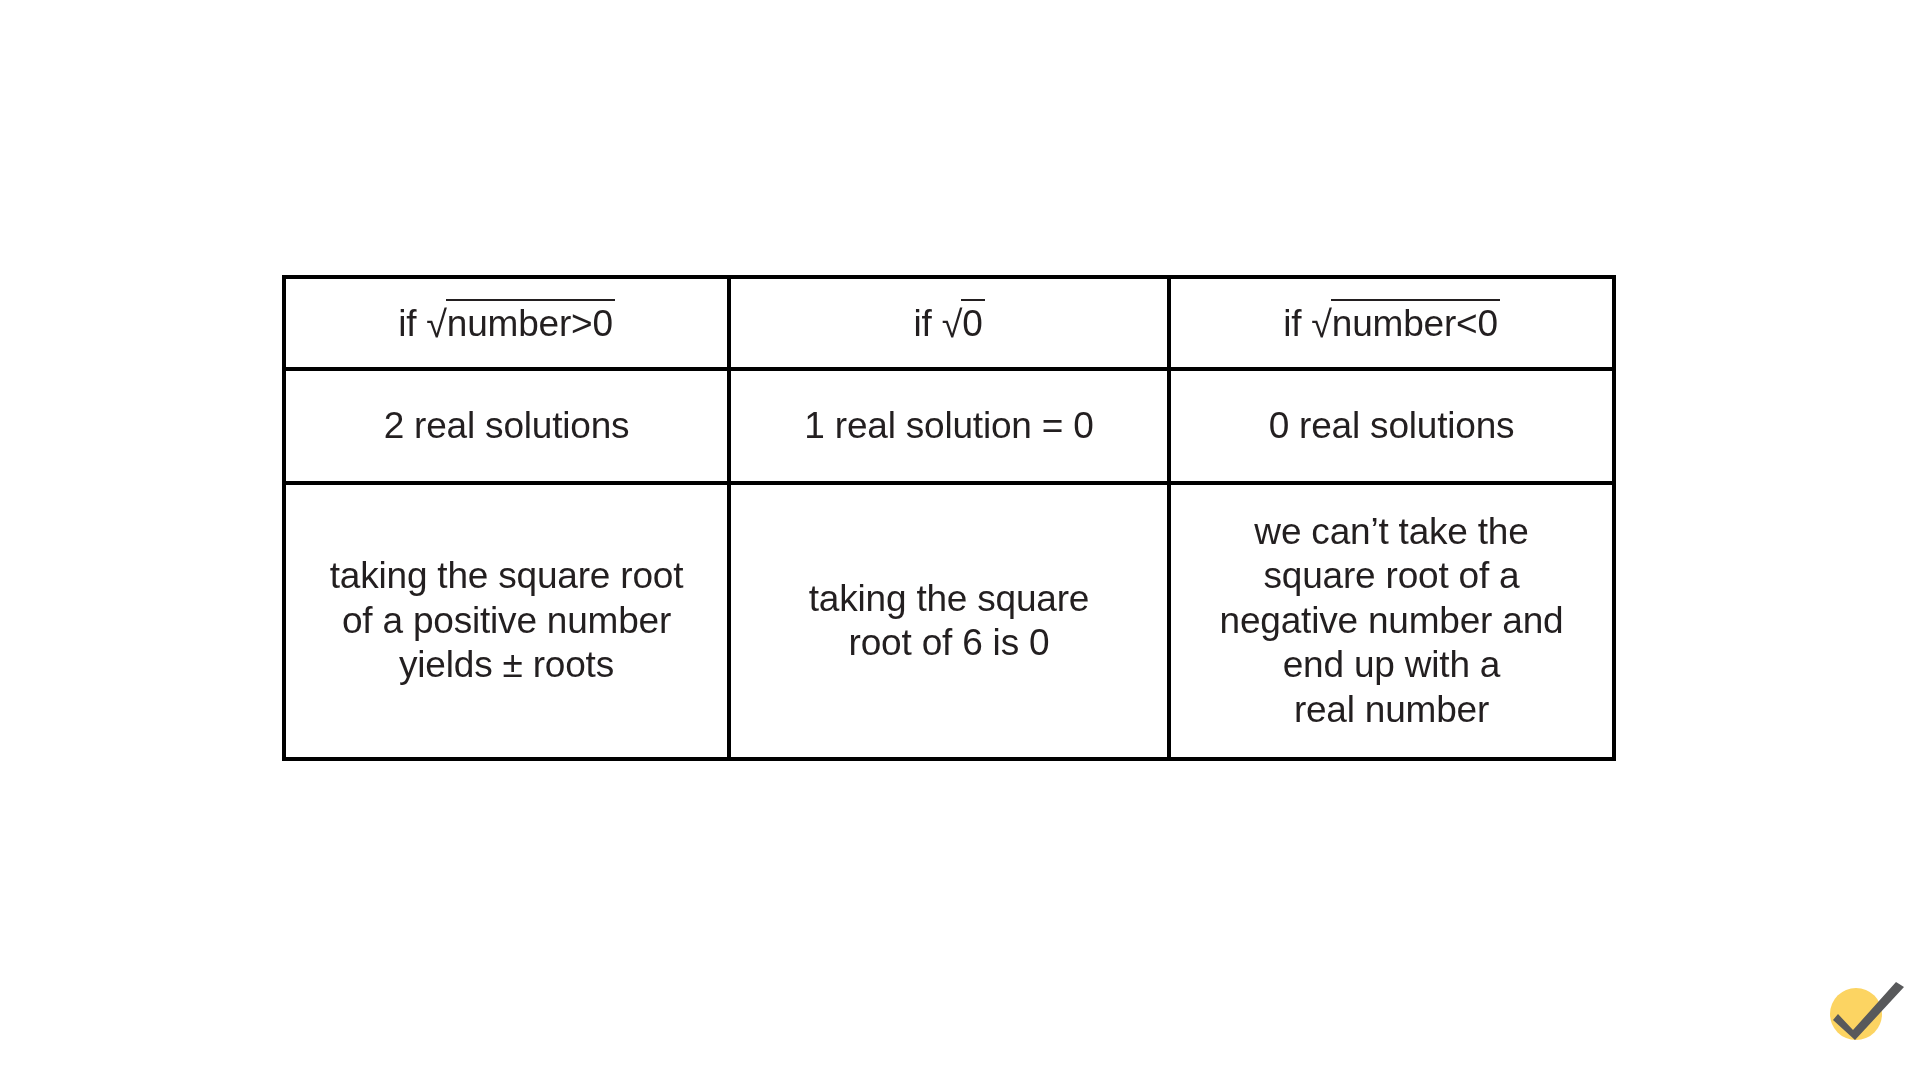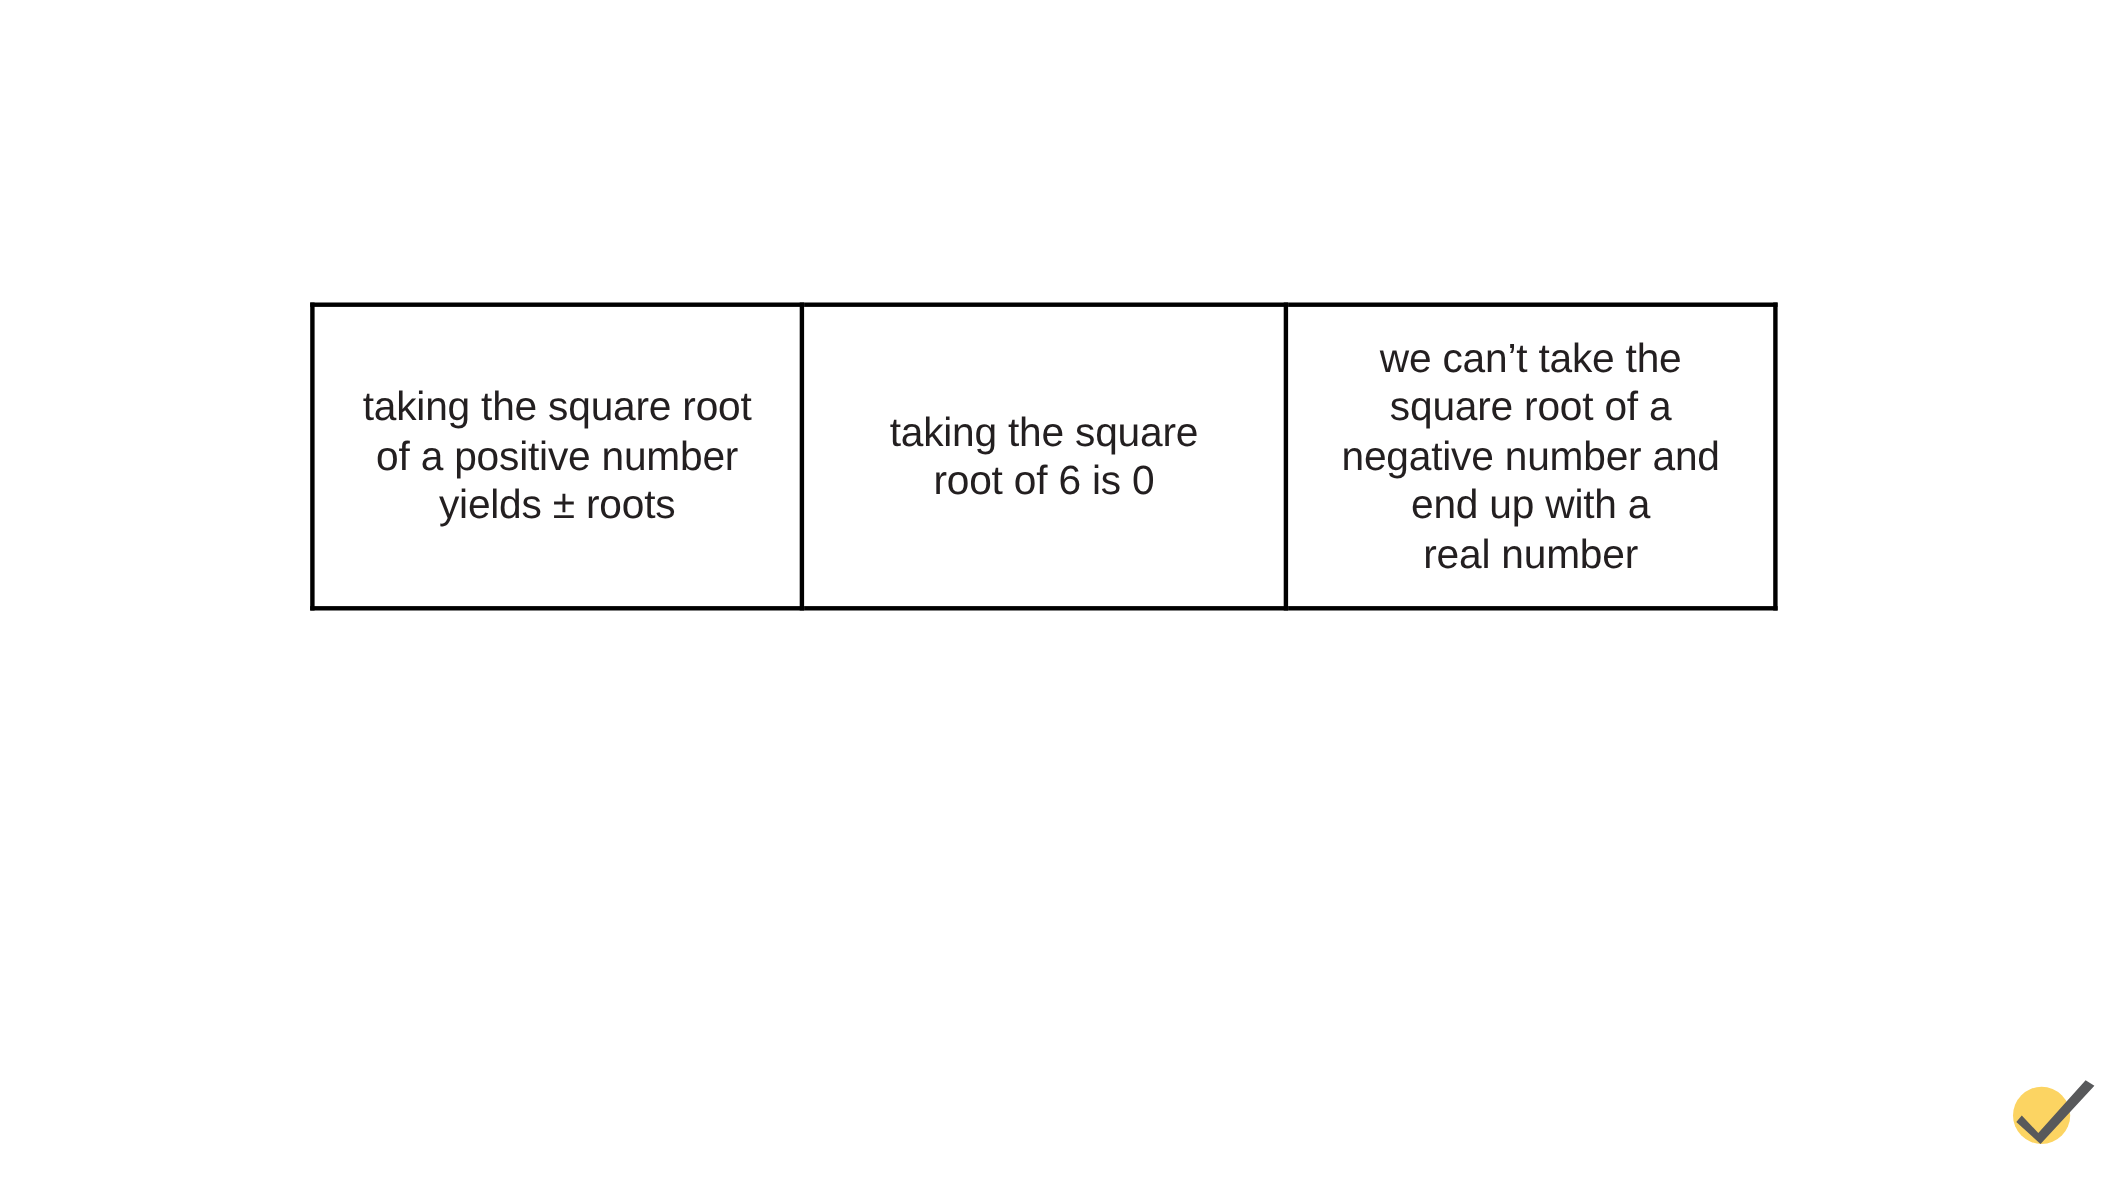--- a/index.html
+++ b/index.html
@@ -88,21 +88,43 @@
 
 <div class="slide">
 
   <table class="concept-table">
     <colgroup>
       <col class="c1">
         <col class="c2">
         <col class="c3">
     </colgroup>
     <tbody>
+      <tr class="row-header">
+        <td>
+          <span class="radical"><span>if </span><span class="sign">√</span><span class="radicand">number&gt;0</span></span>
+        </td>
+        <td>
+          <span class="radical"><span>if </span><span class="sign">√</span><span class="radicand">0</span></span>
+        </td>
+        <td>
+          <span class="radical"><span>if </span><span class="sign">√</span><span class="radicand">number&lt;0</span></span>
+        </td>
+      </tr>
 
+      <tr class="row-count">
+        <td>
+          <span class="cell-text">2 real solutions</span>
+        </td>
+        <td>
+          <span class="cell-text">1 real solution = 0</span>
+        </td>
+        <td>
+          <span class="cell-text">0  real solutions</span>
+        </td>
+      </tr>
 
       <tr class="row-desc">
         <td>
           <span class="cell-text">taking the square root
 of a positive number
 yields ± roots</span>
         </td>
         <td>
           <span class="cell-text">taking the square
 root of 6 is 0</span>

